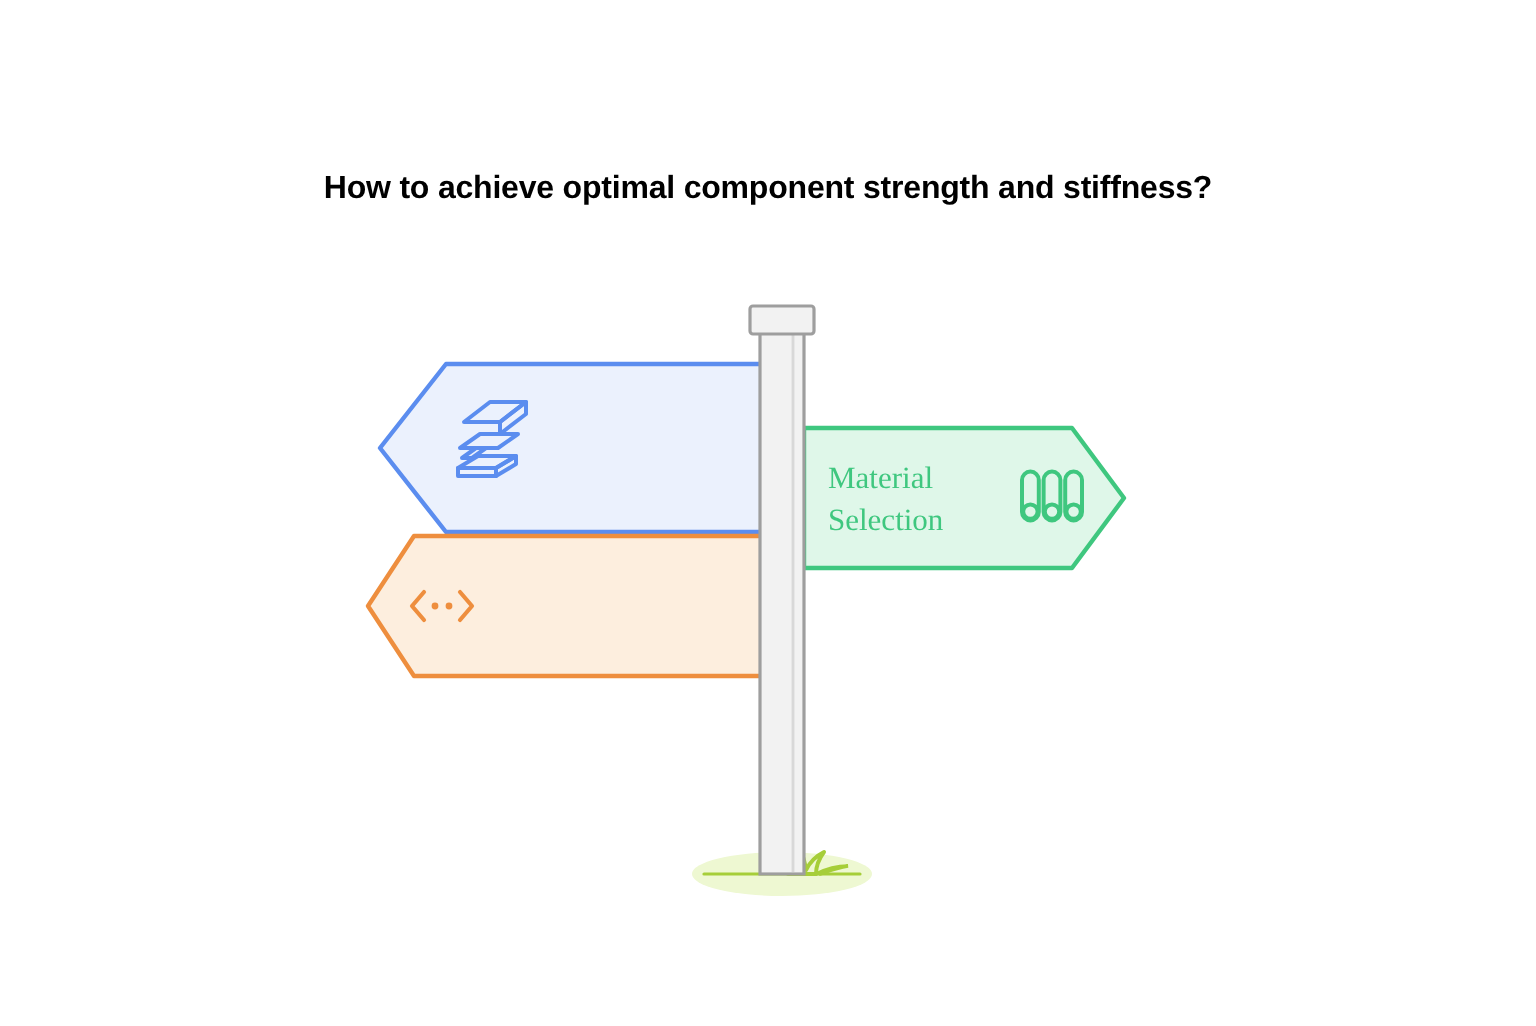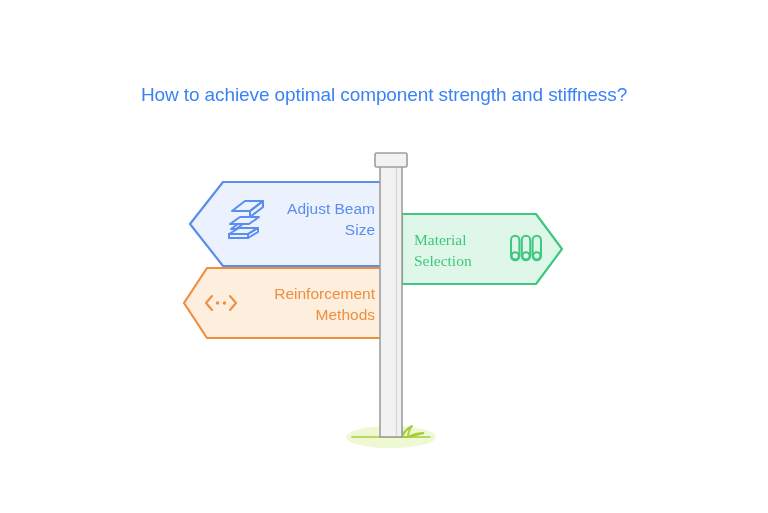--- a/index.html
+++ b/index.html
@@ -23,24 +23,24 @@
     height: 513px;
   }
 
   
   #title {
     position: absolute;
     left: 104px;
     top: 80px;
     width: 560px;
     text-align: center;
-    font-size: 19px;
-    font-weight: normal;
+    font-size: 16px;
+    font-weight: bold;
     line-height: 29px;
-    color: #3b82f6;
+    color: #000000;
     letter-spacing: -0.1px;
   }
 
   
   #scene {
     position: absolute;
     left: 0;
     top: 0;
     width: 768px;
     height: 513px;
@@ -153,23 +153,19 @@
           <circle cx="536.8" cy="255.8" r="3.6"></circle>
       </g>
     </svg>
 
     <svg width="768" height="513">
       <rect x="380" y="163" width="22" height="274" fill="#F2F2F2" stroke="#9E9E9E" stroke-width="1.6"></rect>
       <line x1="396.5" y1="164" x2="396.5" y2="436" stroke="#D8D8D8" stroke-width="1.4"></line>
       <rect x="375" y="153" width="32" height="14" rx="1.5" fill="#F2F2F2" stroke="#9E9E9E" stroke-width="1.6"></rect>
     </svg>
 
-    <div class="sign-label" id="label-blue">Adjust Beam
-Size</div>
 
     <div class="sign-label" id="label-green">Material
 Selection</div>
 
-    <div class="sign-label" id="label-orange">Reinforcement
-Methods</div>
 
   </div>
 </div>
 
 </body></html>

